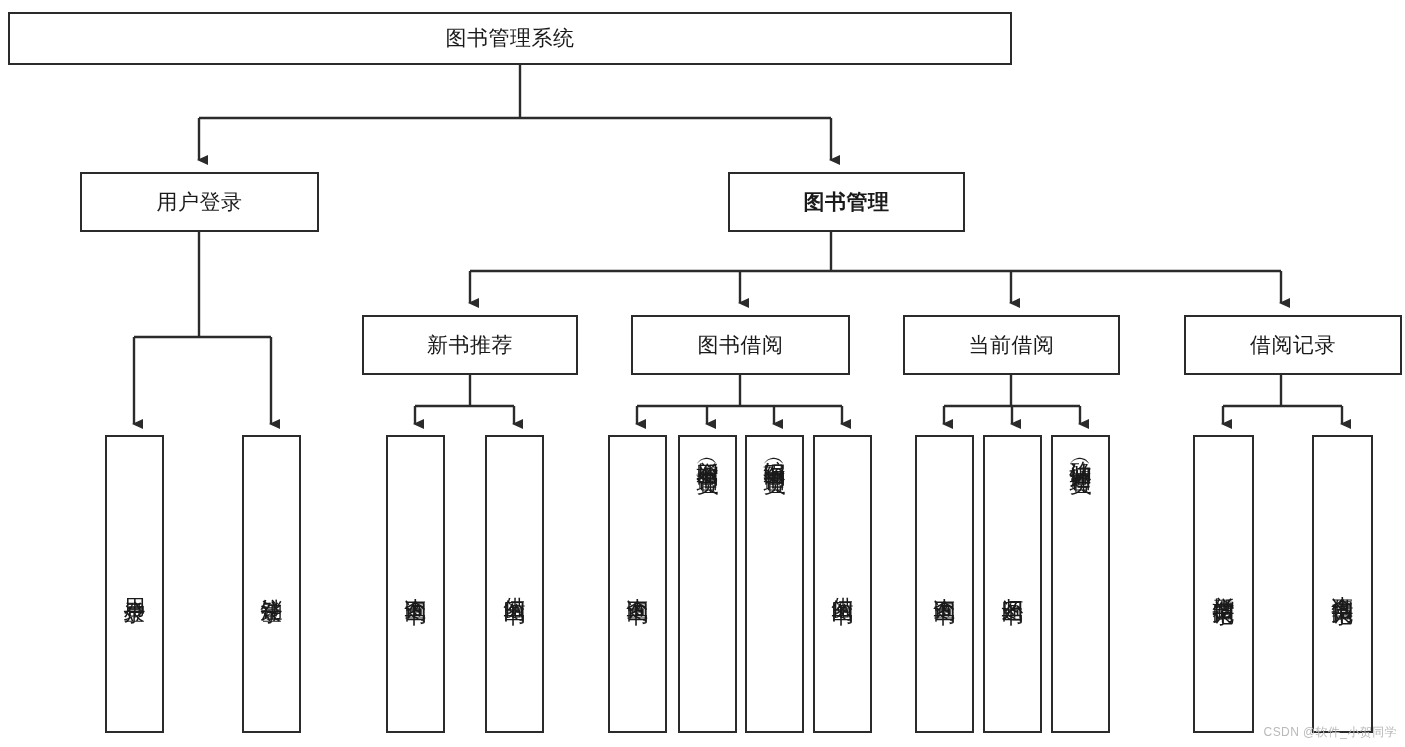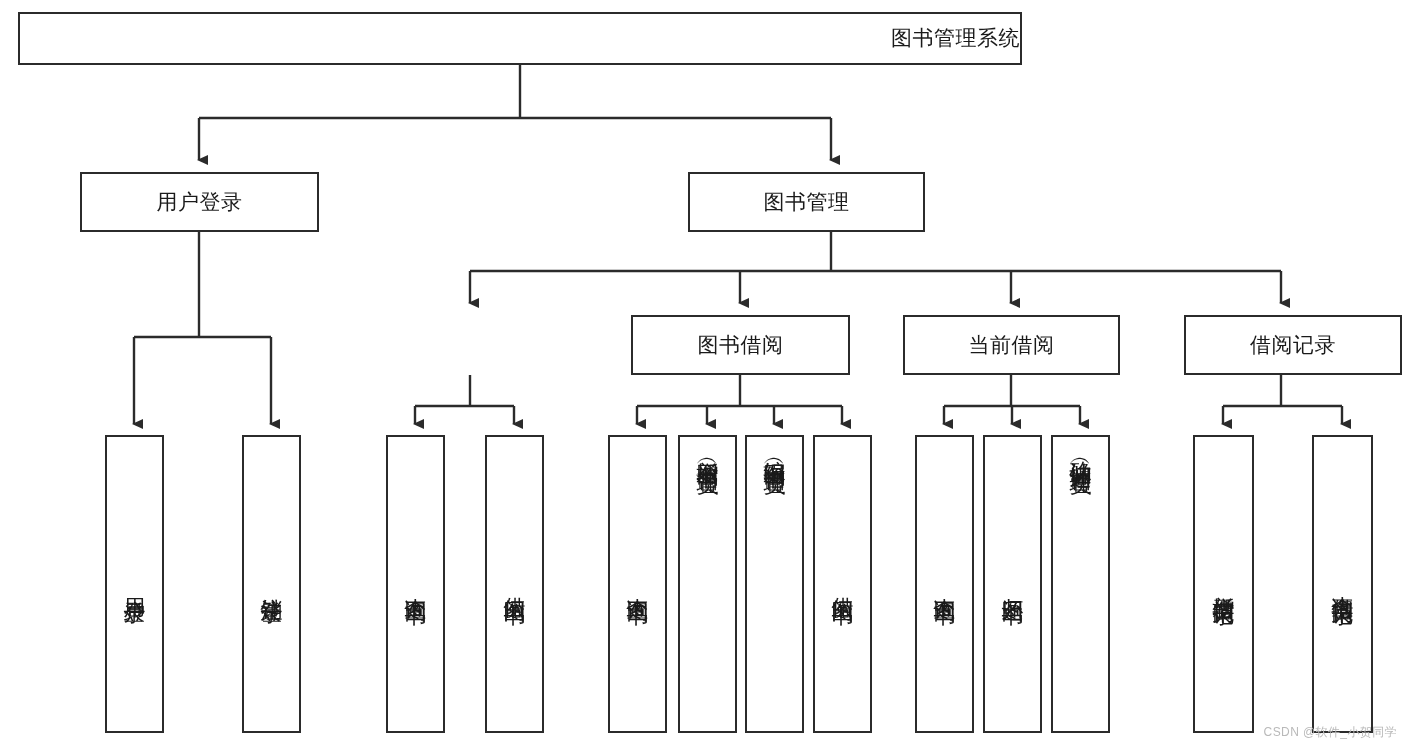--- a/index.html
+++ b/index.html
@@ -119,31 +119,34 @@
       <path d="M1012,406 L1012,424" marker-end="url(#arrow)"></path>
       <path d="M1080,406 L1080,424" marker-end="url(#arrow)"></path>
 
       <path d="M1281,375 L1281,406"></path>
       <path d="M1223,406 L1342,406"></path>
       <path d="M1223,406 L1223,424" marker-end="url(#arrow)"></path>
       <path d="M1342,406 L1342,424" marker-end="url(#arrow)"></path>
     </g>
   </svg>
 
-  <div class="node" style="left:18px; top:12px; width:1004px; height:53px;justify-content:flex-end;">
+  <div class="node" style="left:8px; top:12px; width:1004px; height:53px;">
     <span class="node-label">图书管理系统</span>
   </div>
 
   <div class="node" style="left:80px; top:172px; width:239px; height:60px;">
     <span class="node-label">用户登录</span>
   </div>
-  <div class="node" style="left:688px; top:172px; width:237px; height:60px;">
+  <div class="node" style="left:728px; top:172px; width:237px; height:60px;font-weight:bold;">
     <span class="node-label">图书管理</span>
   </div>
 
+  <div class="node" style="left:362px; top:315px; width:216px; height:60px;">
+    <span class="node-label">新书推荐</span>
+  </div>
   <div class="node" style="left:631px; top:315px; width:219px; height:60px;">
     <span class="node-label">图书借阅</span>
   </div>
   <div class="node" style="left:903px; top:315px; width:217px; height:60px;">
     <span class="node-label">当前借阅</span>
   </div>
   <div class="node" style="left:1184px; top:315px; width:218px; height:60px;">
     <span class="node-label">借阅记录</span>
   </div>
 

